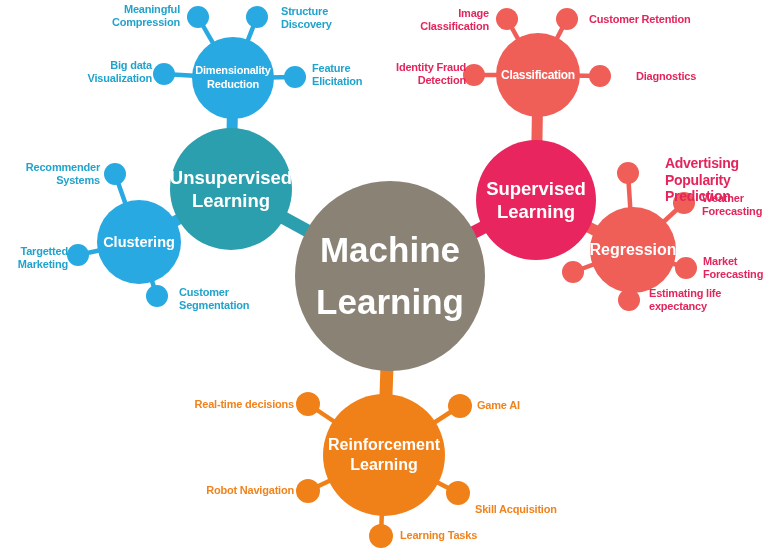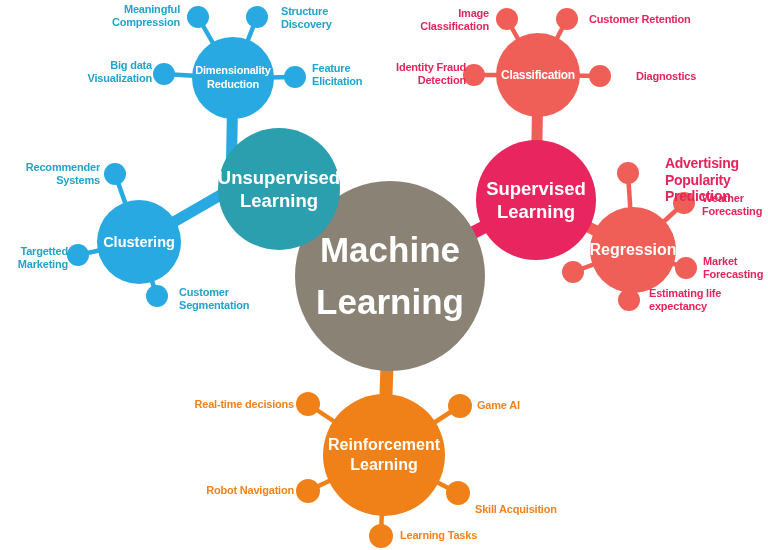--- a/index.html
+++ b/index.html
@@ -104,21 +104,21 @@
       <circle class="f-orange" cx="460" cy="406" r="12"></circle>
       <circle class="f-orange" cx="308" cy="491" r="12"></circle>
       <circle class="f-orange" cx="458" cy="493" r="12"></circle>
       <circle class="f-orange" cx="381" cy="536" r="12"></circle>
     </g>
   </svg>
 
   <div class="hub hub-ml" style="left:295px;top:181px;width:190px;height:190px;">
     <span>Machine Learning</span>
   </div>
-  <div class="hub hub-teal" style="left:170px;top:128px;width:122px;height:122px;font-size:18.5px;margin-left:48px;">
+  <div class="hub hub-teal" style="left:170px;top:128px;width:122px;height:122px;font-size:18.5px;">
     <span>Unsupervised Learning</span>
   </div>
   <div class="hub hub-crimson" style="left:476px;top:140px;width:120px;height:120px;font-size:18.5px;">
     <span>Supervised Learning</span>
   </div>
   <div class="hub hub-blue" style="left:192px;top:37px;width:82px;height:82px;font-size:11px;letter-spacing:-0.2px;">
     <span>Dimensionality Reduction</span>
   </div>
   <div class="hub hub-orange" style="left:323px;top:394px;width:122px;height:122px;font-size:16px;">
     <span>Reinforcement Learning</span>

